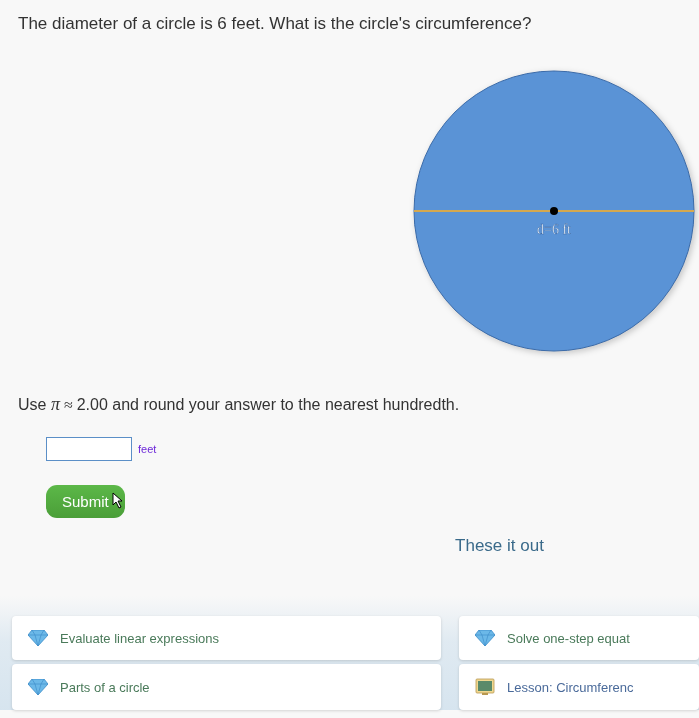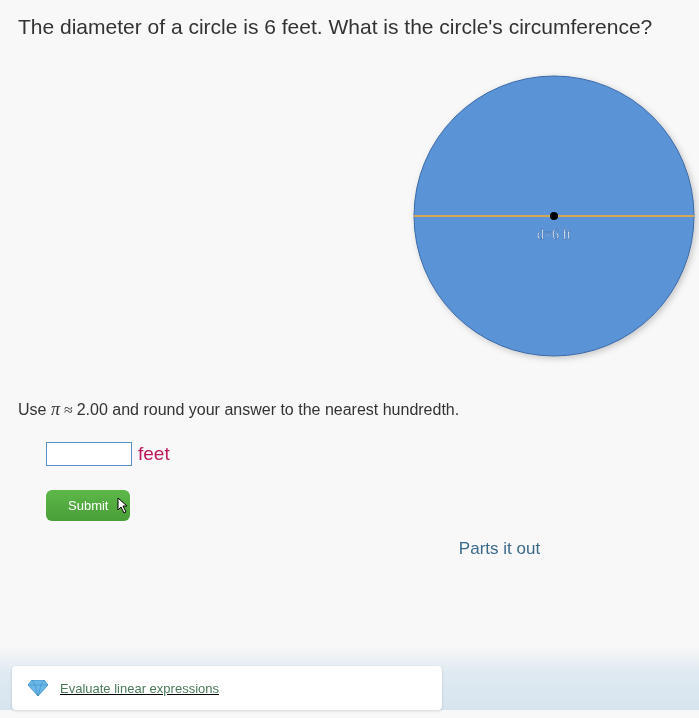--- a/index.html
+++ b/index.html
@@ -8,21 +8,21 @@
       background: #f8f8f8;
       width: 699px;
       height: 718px;
       overflow: hidden;
       position: relative;
     }
     .question-area {
       padding: 12px 18px 0 18px;
     }
     .question-text {
-      font-size: 21px;
+      font-size: 17px;
       color: #333;
       line-height: 1.4;
     }
     .circle-container {
       display: flex;
       justify-content: flex-end;
       padding: 30px 0 30px 100px;
     }
     .circle-svg {
       filter: drop-shadow(2px 2px 3px rgba(0,0,0,0.2));
@@ -42,34 +42,34 @@
     }
     .answer-input {
       width: 86px;
       height: 24px;
       border: 1px solid #5b8fc7;
       background: #fff;
       padding: 2px 4px;
       font-size: 14px;
     }
     .feet-label {
-      font-size: 19px;
-      color: #be185d;
+      font-size: 11px;
+      color: #6d28d9;
     }
     .submit-row {
       padding: 24px 0 0 46px;
     }
     .submit-btn {
       background: #4caf3a;
       background: linear-gradient(to bottom, #5cb848, #4a9e38);
       border: none;
       color: #fff;
-      font-size: 13px;
-      padding: 8px 22px;
-      border-radius: 6px;
+      font-size: 15px;
+      padding: 8px 16px;
+      border-radius: 11px;
       cursor: pointer;
       position: relative;
       font-family: Verdana, Geneva, sans-serif;
     }
     .cursor-icon {
       position: absolute;
       right: -2px;
       top: 6px;
       font-size: 18px;
       color: #000;
@@ -95,21 +95,20 @@
       position: absolute;
       bottom: 8px;
       left: 0;
       right: 0;
       padding: 0 0 0 12px;
       display: flex;
       flex-direction: column;
       gap: 4px;
       background: linear-gradient(to bottom, rgba(200,220,235,0) 0%, rgba(200,220,235,0.5) 40%, rgba(200,220,235,0.7) 100%);
       padding-top: 20px;
-      text-decoration: underline;
     }
     .help-row {
       display: flex;
       gap: 18px;
     }
     .help-card {
       background: #fff;
       border-radius: 4px;
       box-shadow: 0 1px 3px rgba(0,0,0,0.15);
       padding: 14px 16px;
@@ -164,26 +163,50 @@
     <span>Submit</span>
     <span class="cursor-icon">
       <svg width="20" height="22" viewBox="0 0 20 22">
         <path d="M6 2 L6 14 L9 11 L12 17 L14 16 L11 10 L15 10 Z" fill="#fff" stroke="#000" stroke-width="1"></path>
       </svg>
     </span>
   </button>
 </div>
 
 <div class="work-it-out">
-  <div class="work-title">Parts it out</div>
+  <div class="work-title">These it out</div>
 </div>
 
 <div class="help-grid">
   <div class="help-row">
     <div class="help-card wide">
       <svg class="gem-icon" viewBox="0 0 20 16">
         <path d="M4 0 L16 0 L20 5 L10 16 L0 5 Z" fill="#6bb8e8" stroke="#3a8ac8" stroke-width="0.8"></path>
         <path d="M4 0 L7 5 L10 16 M16 0 L13 5 L10 16 M0 5 L20 5" fill="none" stroke="#3a8ac8" stroke-width="0.6"></path>
       </svg>
       <span class="help-text">Evaluate linear expressions</span>
     </div>
+    <div class="help-card narrow">
+      <svg class="gem-icon" viewBox="0 0 20 16">
+        <path d="M4 0 L16 0 L20 5 L10 16 L0 5 Z" fill="#6bb8e8" stroke="#3a8ac8" stroke-width="0.8"></path>
+        <path d="M4 0 L7 5 L10 16 M16 0 L13 5 L10 16 M0 5 L20 5" fill="none" stroke="#3a8ac8" stroke-width="0.6"></path>
+      </svg>
+      <span class="help-text">Solve one-step equat</span>
+    </div>
   </div>
+  <div class="help-row">
+    <div class="help-card wide">
+      <svg class="gem-icon" viewBox="0 0 20 16">
+        <path d="M4 0 L16 0 L20 5 L10 16 L0 5 Z" fill="#6bb8e8" stroke="#3a8ac8" stroke-width="0.8"></path>
+        <path d="M4 0 L7 5 L10 16 M16 0 L13 5 L10 16 M0 5 L20 5" fill="none" stroke="#3a8ac8" stroke-width="0.6"></path>
+      </svg>
+      <span class="help-text">Parts of a circle</span>
+    </div>
+    <div class="help-card narrow">
+      <svg class="lesson-icon" viewBox="0 0 20 18">
+        <rect x="1" y="1" width="18" height="14" rx="1" fill="#f0d890" stroke="#b89850" stroke-width="0.8"></rect>
+        <rect x="3" y="3" width="14" height="10" fill="#5a8a6a"></rect>
+        <rect x="7" y="15" width="6" height="2" fill="#b89850"></rect>
+      </svg>
+      <span class="help-text blue">Lesson: Circumferenc</span>
+    </div>
+  </div>
 </div>
 
 </body></html>

